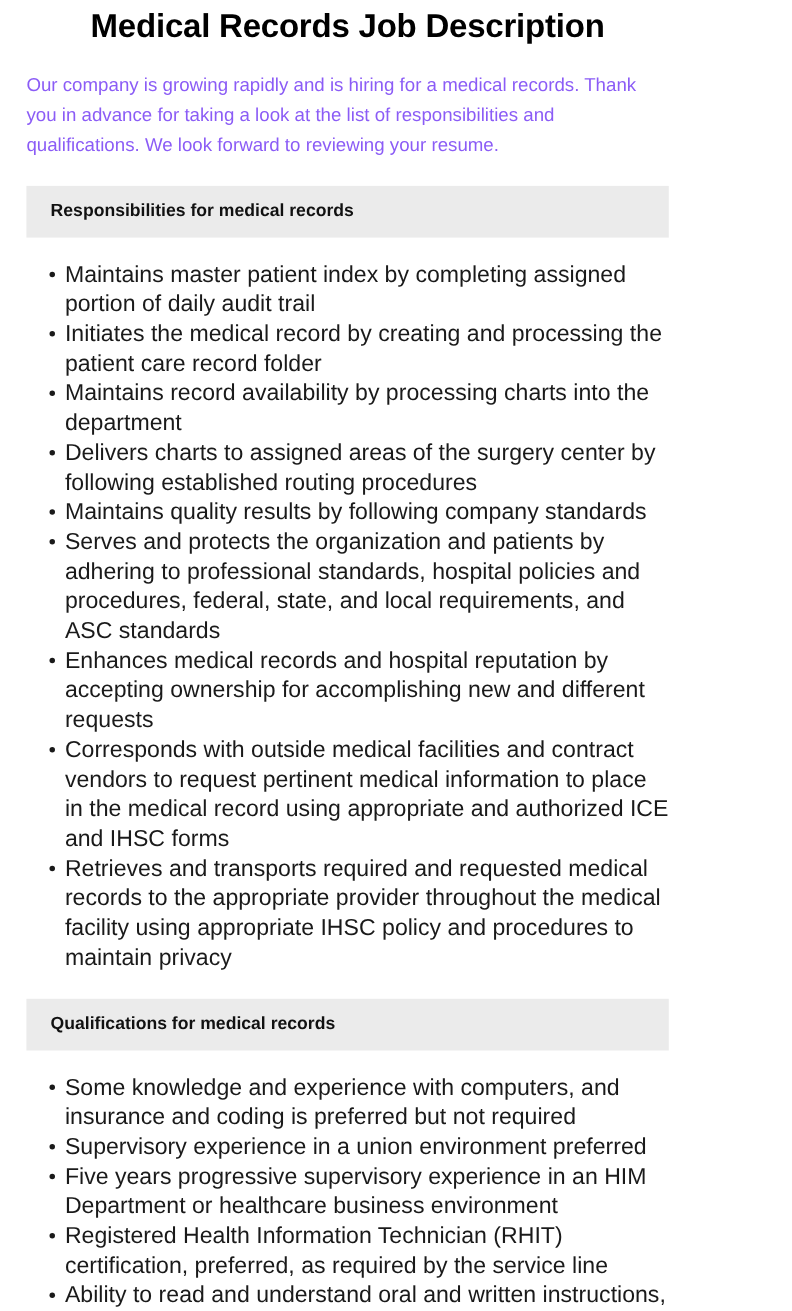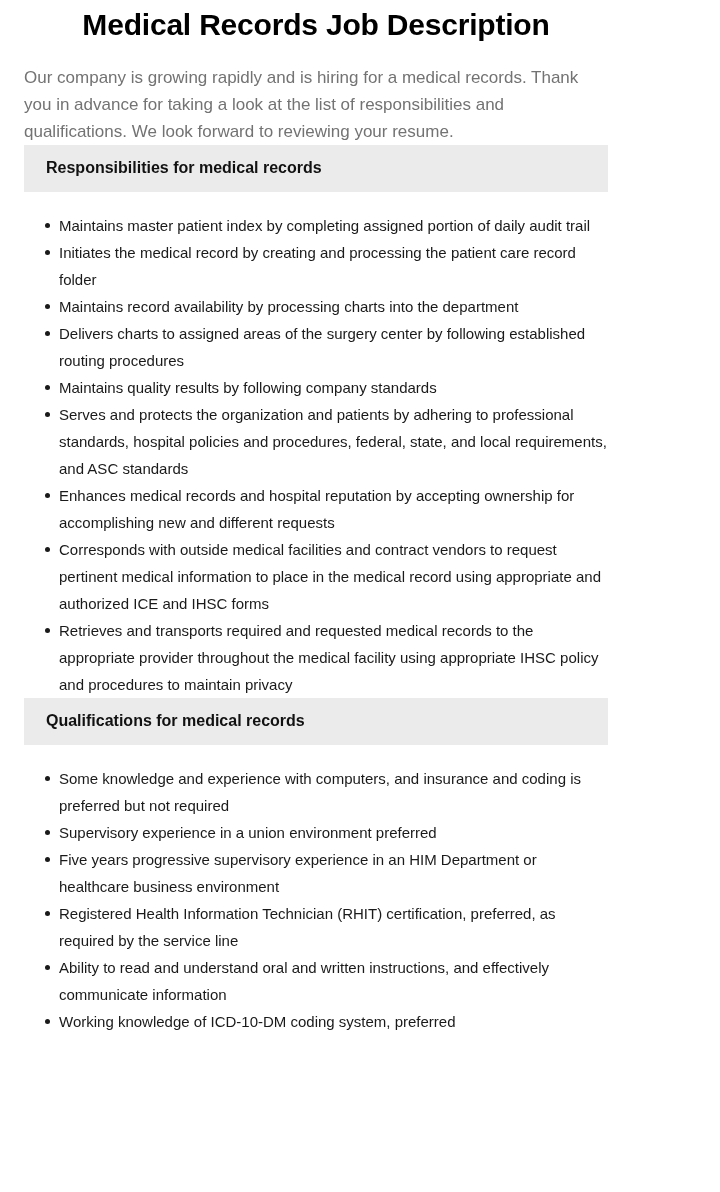--- a/index.html
+++ b/index.html
@@ -26,46 +26,47 @@
     text-align: center;
     color: #000000;
     letter-spacing: -0.2px;
     margin: 0;
     padding: 6px 24px 4px 24px;
     line-height: 38px;
   }
   .intro {
     font-size: 17px;
     line-height: 27px;
-    color: #737373;
+    color: #8b5cf6;
     margin: 0;
     padding: 16px 24px 0 24px;
     box-sizing: border-box;
   }
   .section {
+    margin-top: 24px;
   }
   .section-header {
     background: #ebebeb;
     margin: 0 24px;
     padding: 13px 22px 14px 22px;
     box-sizing: border-box;
     font-size: 16px;
     font-weight: bold;
     color: #111111;
     line-height: 20px;
   }
   ul.bullets {
     list-style: none;
     margin: 0;
     padding: 20px 24px 0 24px;
     box-sizing: border-box;
   }
   ul.bullets li {
     position: relative;
-    font-size: 15px;
+    font-size: 21px;
     line-height: 27px;
     color: #1a1a1a;
     padding-left: 35px;
     margin-bottom: 0px;
   }
   ul.bullets li::before {
     content: "";
     position: absolute;
     left: 21px;
     top: 11px;

